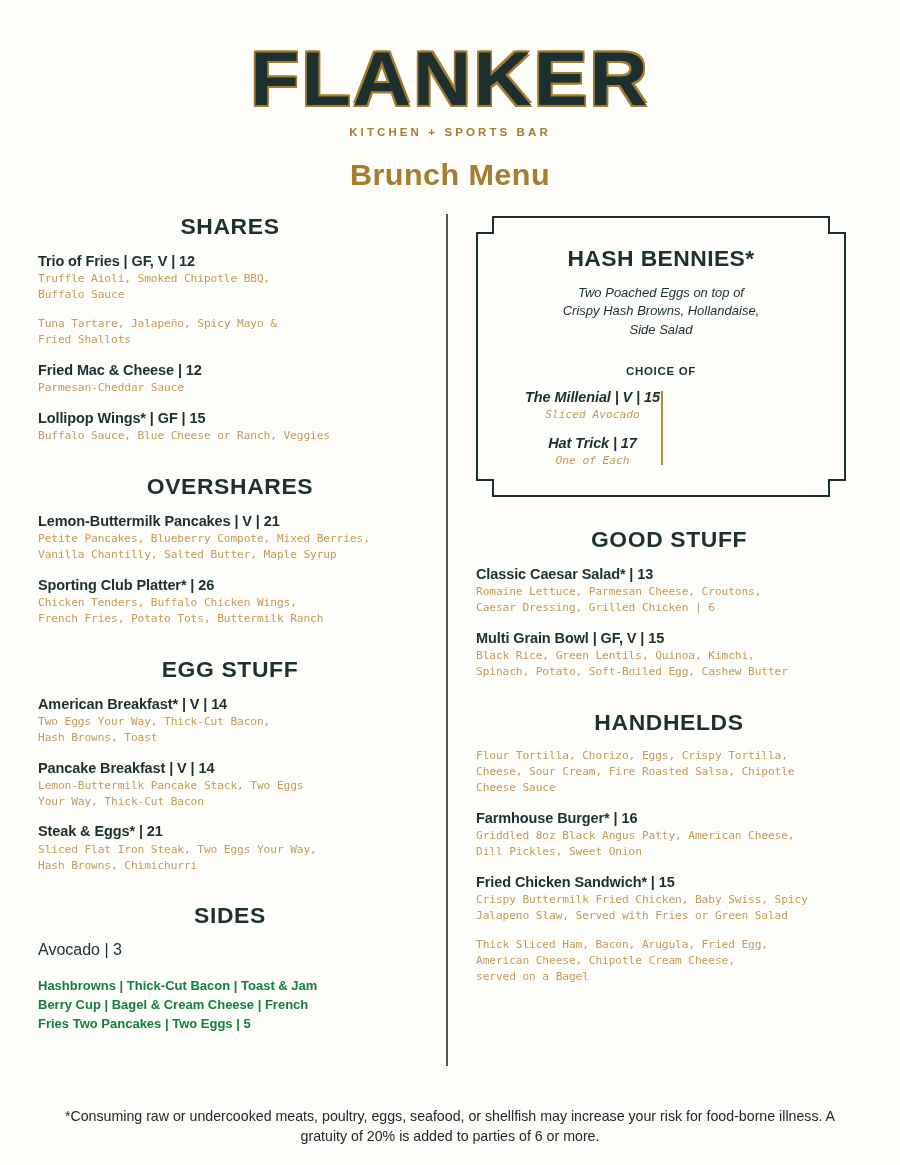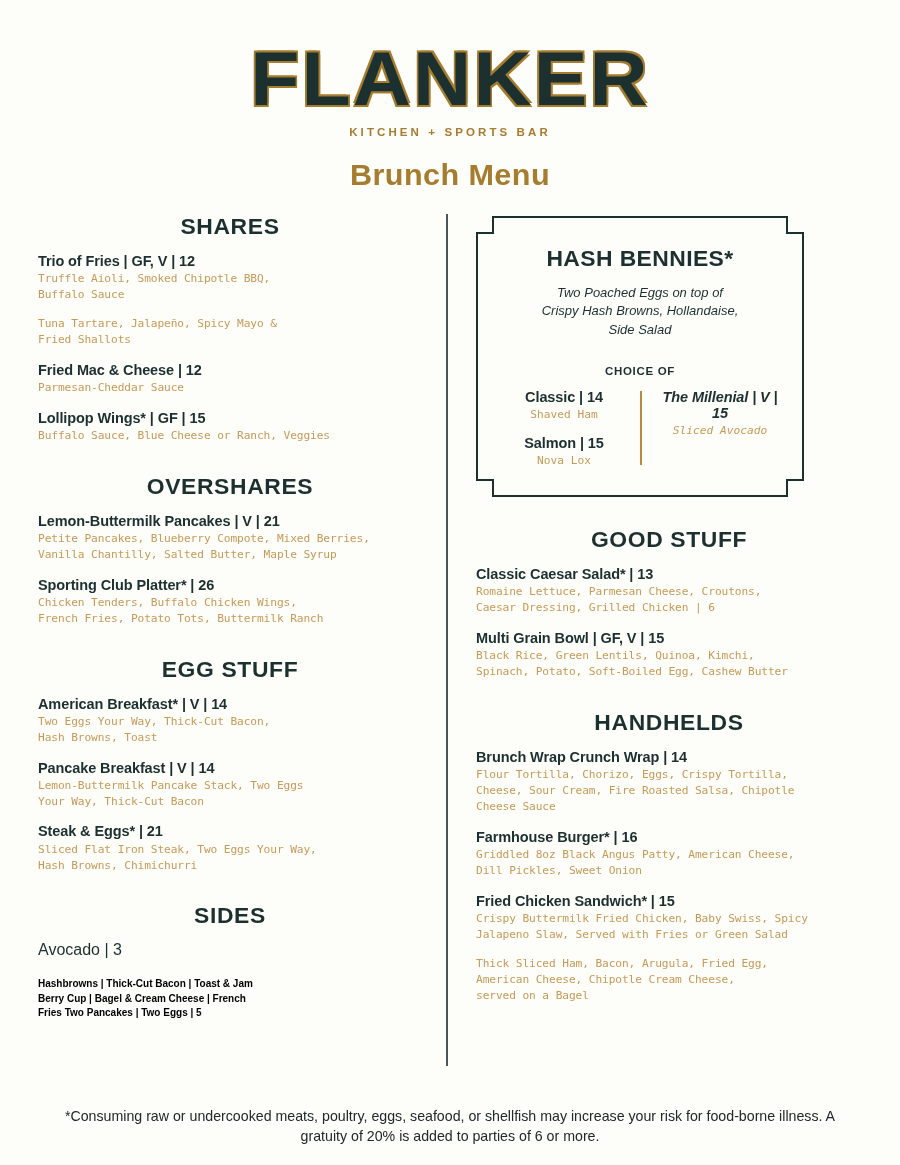--- a/index.html
+++ b/index.html
@@ -106,34 +106,34 @@
     font-size: 11.2px;
     color: #c79a57;
     line-height: 1.42;
     letter-spacing: -0.1px;
     margin-top: 1px;
   }
 
   
   .sides-single { margin-bottom: 18px; }
   .sides-run {
-    font-size: 10px;
-    font-weight: bold;
-    color: #000000;
+    font-size: 13px;
+    font-weight: bold;
+    color: #15803d;
     line-height: 1.45;
   }
 
   
   .bennies-box {
     position: relative;
     margin-top: 2px;
     margin-bottom: 30px;
     padding: 30px 26px 30px 26px;
     box-sizing: border-box;
-    width: 328px;
+    width: 370px;
   }
   .bx-edge { position: absolute; background: #1d3030; }
   .bx-top    { top: 0;    left: 16px;  right: 16px; height: 2px; }
   .bx-bottom { bottom: 0; left: 16px;  right: 16px; height: 2px; }
   .bx-left   { left: 0;   top: 16px;   bottom: 16px; width: 2px; }
   .bx-right  { right: 0;  top: 16px;   bottom: 16px; width: 2px; }
   .bx-tl-h { top: 16px; left: 0;  width: 18px; height: 2px; }
   .bx-tr-h { top: 16px; right: 0; width: 18px; height: 2px; }
   .bx-bl-h { bottom: 16px; left: 0;  width: 18px; height: 2px; }
   .bx-br-h { bottom: 16px; right: 0; width: 18px; height: 2px; }
@@ -307,35 +307,29 @@
       <span class="bx-edge bx-br-h"></span>
       <span class="bx-edge bx-br-v"></span>
 
       <div class="bennies-title">HASH BENNIES*</div>
       <div class="bennies-sub" style="white-space:pre-line">Two Poached Eggs on top of
 Crispy Hash Browns, Hollandaise,
 Side Salad</div>
       <div class="choice-of">CHOICE OF</div>
       <div class="choice-grid">
         <div class="choice-divider"></div>
-        <div class="choice-col left" id="bennies-left">
-            <div class="choice-item">
-              <div class="choice-name">Classic | 14</div>
-              <div class="choice-desc">Shaved Ham</div>
-            </div>
-            <div class="choice-item">
-              <div class="choice-name">Salmon | 15</div>
-              <div class="choice-desc">Nova Lox</div>
-            </div>
-          </div>
         <div class="choice-col right" id="bennies-right">
             <div class="choice-item">
               <div class="choice-name">The Millenial | V | 15</div>
               <div class="choice-desc">Sliced Avocado</div>
             </div>
+            <div class="choice-item">
+              <div class="choice-name">Hat Trick | 17</div>
+              <div class="choice-desc">One of Each</div>
+            </div>
           </div>
       </div>
     </div>
 
     <div id="right-sections">
         <div class="section">
           <div class="section-title">GOOD STUFF</div>
           <div class="item">
             <div class="item-name">Classic Caesar Salad* | 13</div>
             <div class="item-desc" style="white-space: pre-line;">Romaine Lettuce, Parmesan Cheese, Croutons,
@@ -343,21 +337,20 @@
           </div>
           <div class="item">
             <div class="item-name">Multi Grain Bowl | GF, V | 15</div>
             <div class="item-desc" style="white-space: pre-line;">Black Rice, Green Lentils, Quinoa, Kimchi,
 Spinach, Potato, Soft-Boiled Egg, Cashew Butter</div>
           </div>
         </div>
         <div class="section">
           <div class="section-title sp-top">HANDHELDS</div>
           <div class="item">
-            <div class="item-name">Brunch Wrap Crunch Wrap | 14</div>
             <div class="item-desc" style="white-space: pre-line;">Flour Tortilla, Chorizo, Eggs, Crispy Tortilla,
 Cheese, Sour Cream, Fire Roasted Salsa, Chipotle
 Cheese Sauce</div>
           </div>
           <div class="item">
             <div class="item-name">Farmhouse Burger* | 16</div>
             <div class="item-desc" style="white-space: pre-line;">Griddled 8oz Black Angus Patty, American Cheese,
 Dill Pickles, Sweet Onion</div>
           </div>
           <div class="item">

